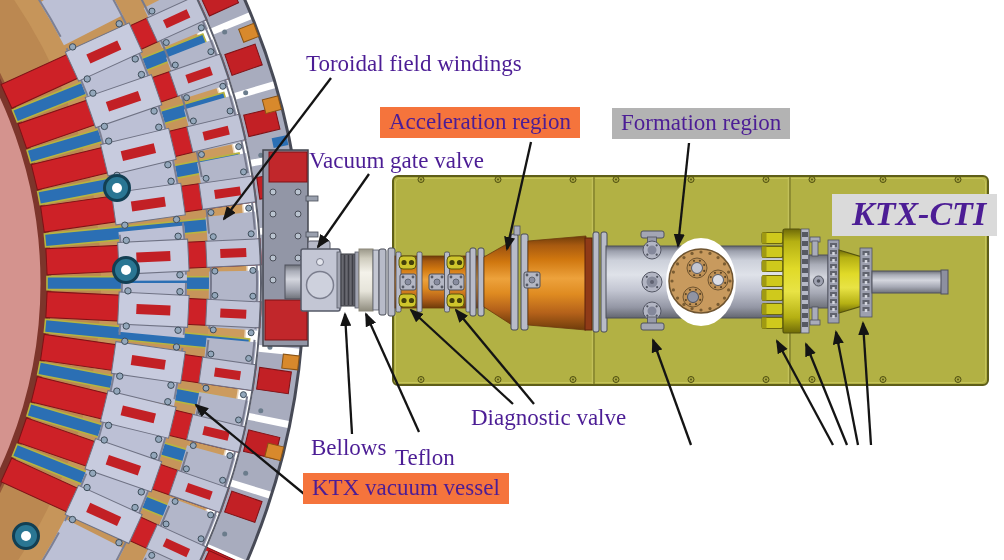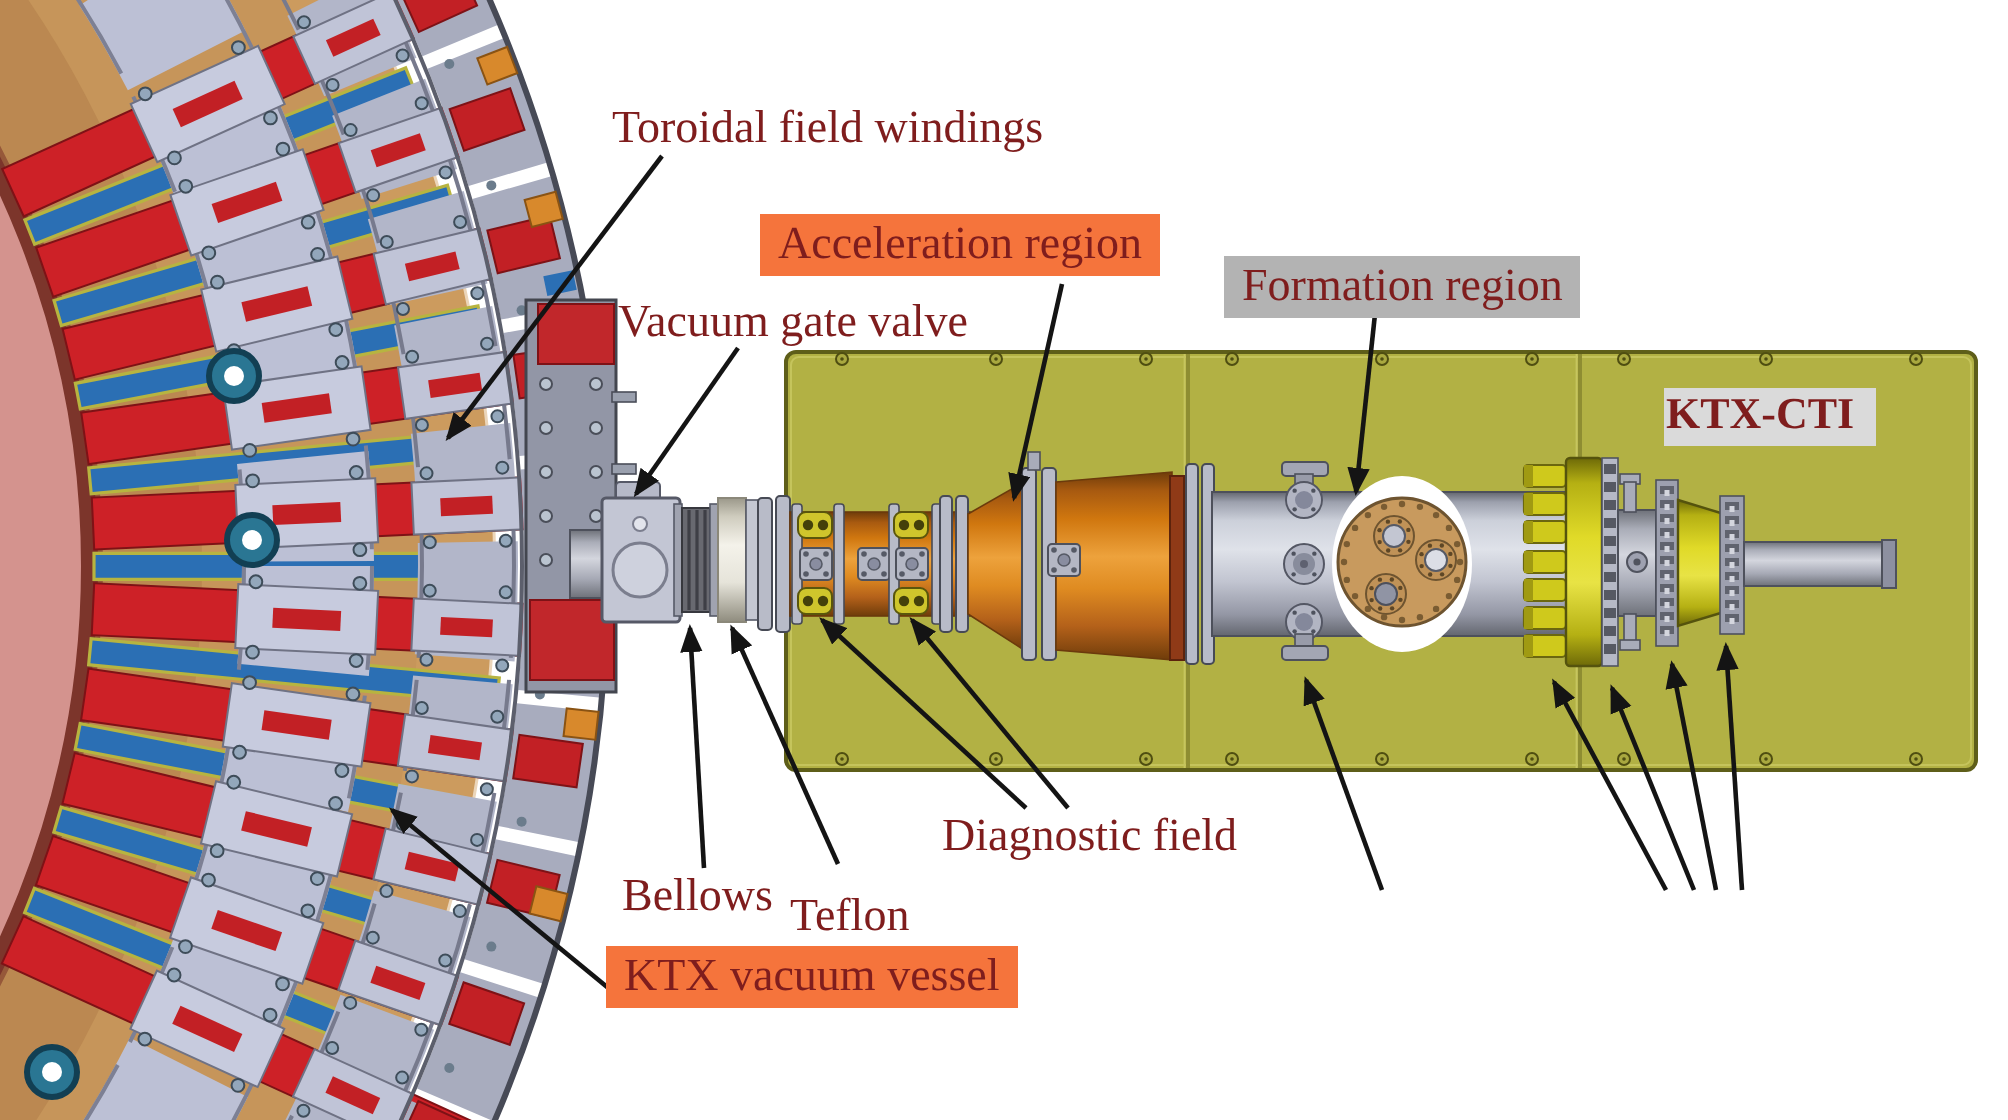--- a/index.html
+++ b/index.html
@@ -1,23 +1,23 @@
 <!DOCTYPE html>
 <html><head>
 <meta charset="utf-8">
 <style>
   html,body{margin:0;padding:0;background:#fff;}
   #stage{position:relative;width:1004px;height:560px;background:#ffffff;overflow:hidden;
          font-family:"Liberation Serif",serif;}
   #scene{position:absolute;left:0;top:0;}
-  .lbl{position:absolute;white-space:nowrap;color:#7f1d1d;line-height:1.1;font-size:23px;}
+  .lbl{position:absolute;white-space:nowrap;color:#4c1d95;line-height:1.1;font-size:23px;}
   .boxed{padding:2px 9px 4px 9px;}
   .box-orange{background:#f5743c;}
-  .box-gray{background:#b3b3b3;margin-top:20px;}
-  .box-light{background:#dadada;font-weight:bold;font-size:22px;padding:1px 11px 4px 1px;}
+  .box-gray{background:#b3b3b3;}
+  .box-light{background:#dadada;font-weight:bold;font-size:34px;padding:1px 11px 4px 20px;font-style:italic;}
 </style>
 </head>
 <body>
 
 <div id="stage">
 
 <svg id="scene" width="1004" height="560" viewBox="0 0 1004 560">
   <defs>
     <linearGradient id="gOrange" x1="0" y1="0" x2="0" y2="1">
       <stop offset="0" stop-color="#6f3c0a"></stop>
@@ -570,16 +570,16 @@
   </g>
 </svg>
 
 <div class="lbl" style="left:306px;top:51px">Toroidal field windings</div>
 <div class="lbl boxed box-orange" style="left:380px;top:107px">Acceleration region</div>
 <div class="lbl" style="left:309px;top:148px">Vacuum gate valve</div>
 <div class="lbl boxed box-gray" style="left:612px;top:108px">Formation region</div>
 <div class="lbl boxed box-light" style="left:832px;top:194px">KTX-CTI</div>
 <div class="lbl" style="left:311px;top:435px">Bellows</div>
 <div class="lbl" style="left:395px;top:445px">Teflon</div>
-<div class="lbl" style="left:471px;top:405px">Diagnostic field</div>
+<div class="lbl" style="left:471px;top:405px">Diagnostic valve</div>
 <div class="lbl boxed box-orange" style="left:303px;top:473px">KTX vacuum vessel</div>
 
 </div>
 
 </body></html>

